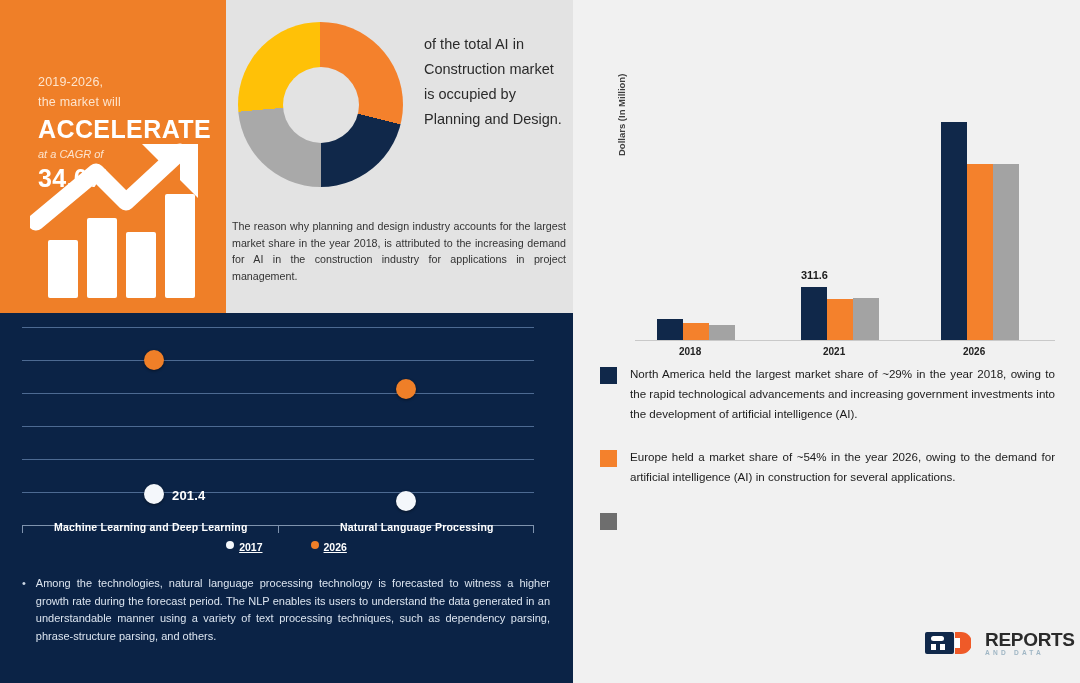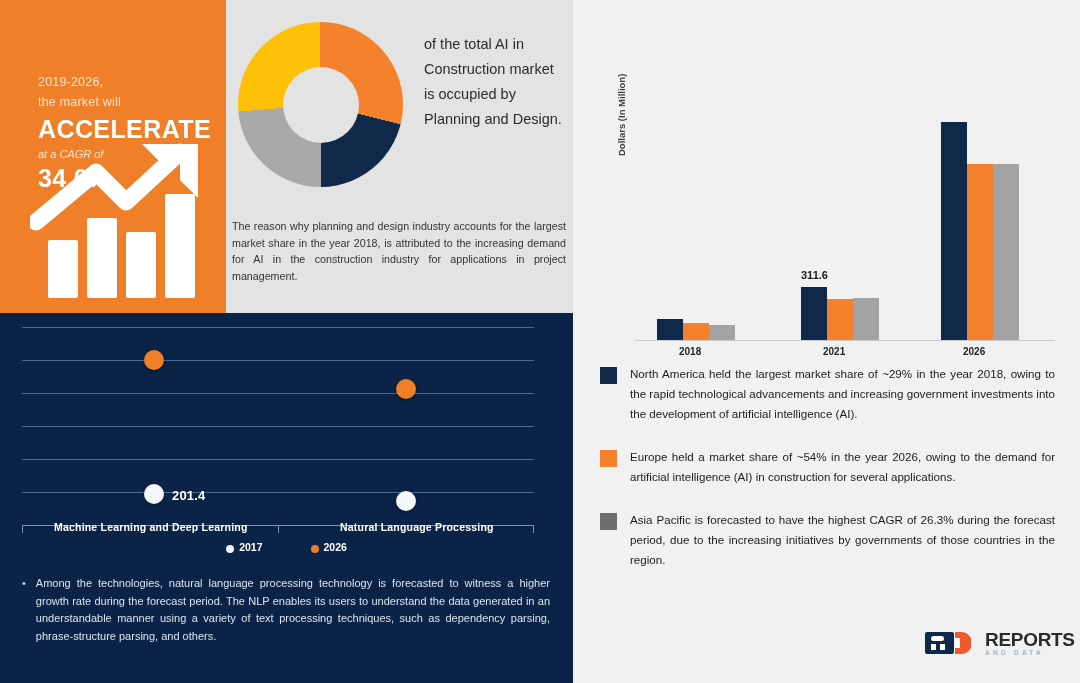--- a/index.html
+++ b/index.html
@@ -96,21 +96,21 @@
   }
   .cat-label {
     position: absolute; font-size: 10.5px; font-weight: 700; color: #ffffff;
     letter-spacing: .2px; white-space: nowrap;
   }
   #dot-legend {
     position: absolute; left: 0; top: 228px; width: 573px;
     display: flex; justify-content: center; gap: 48px;
     font-size: 10.5px; font-weight: 700; color: #fff;
   }
-  .leg-item { display: flex; align-items: flex-end; gap: 5px; }
+  .leg-item { display: flex; align-items: flex-start; gap: 5px; text-decoration: underline; }
   .leg-dot { width: 8px; height: 8px; border-radius: 50%; display: inline-block; }
   #navy-bullet {
     position: absolute; left: 22px; top: 262px; width: 528px;
     display: flex; gap: 10px;
   }
   #navy-bullet .bul { color: #cfd9e6; font-size: 11px; line-height: 17.5px; }
   #navy-bullet .txt {
     font-size: 11px; color: #dbe4ef; line-height: 17.5px; text-align: justify;
   }
 
@@ -284,21 +284,20 @@
       <div class="bullet">
         <span class="bullet-sw" style="background:#10284a"></span>
         <span class="bullet-txt">North America held the largest market share of ~29% in the year 2018, owing to the rapid technological advancements and increasing government investments into the development of artificial intelligence (AI).</span>
       </div>
       <div class="bullet">
         <span class="bullet-sw" style="background:#f4812c"></span>
         <span class="bullet-txt">Europe held a market share of ~54% in the year 2026, owing to the demand for artificial intelligence (AI) in construction for several applications.</span>
       </div>
       <div class="bullet">
         <span class="bullet-sw" style="background:#6e6e6e"></span>
-        <span class="bullet-txt">Asia Pacific is forecasted to have the highest CAGR of 26.3% during the forecast period, due to the increasing initiatives by governments of those countries in the region.</span>
       </div>
     </div>
   </div>
 
   <div id="logo">
     <svg id="logo-mark" viewBox="0 0 46 22">
       <rect x="0" y="0" width="29" height="22" rx="2" fill="#10284a"></rect>
       <rect x="6" y="4" width="13" height="5" rx="2.5" fill="#ffffff"></rect>
       <rect x="6" y="12" width="5" height="6" fill="#ffffff"></rect>
       <rect x="15" y="12" width="5" height="6" fill="#ffffff"></rect>

